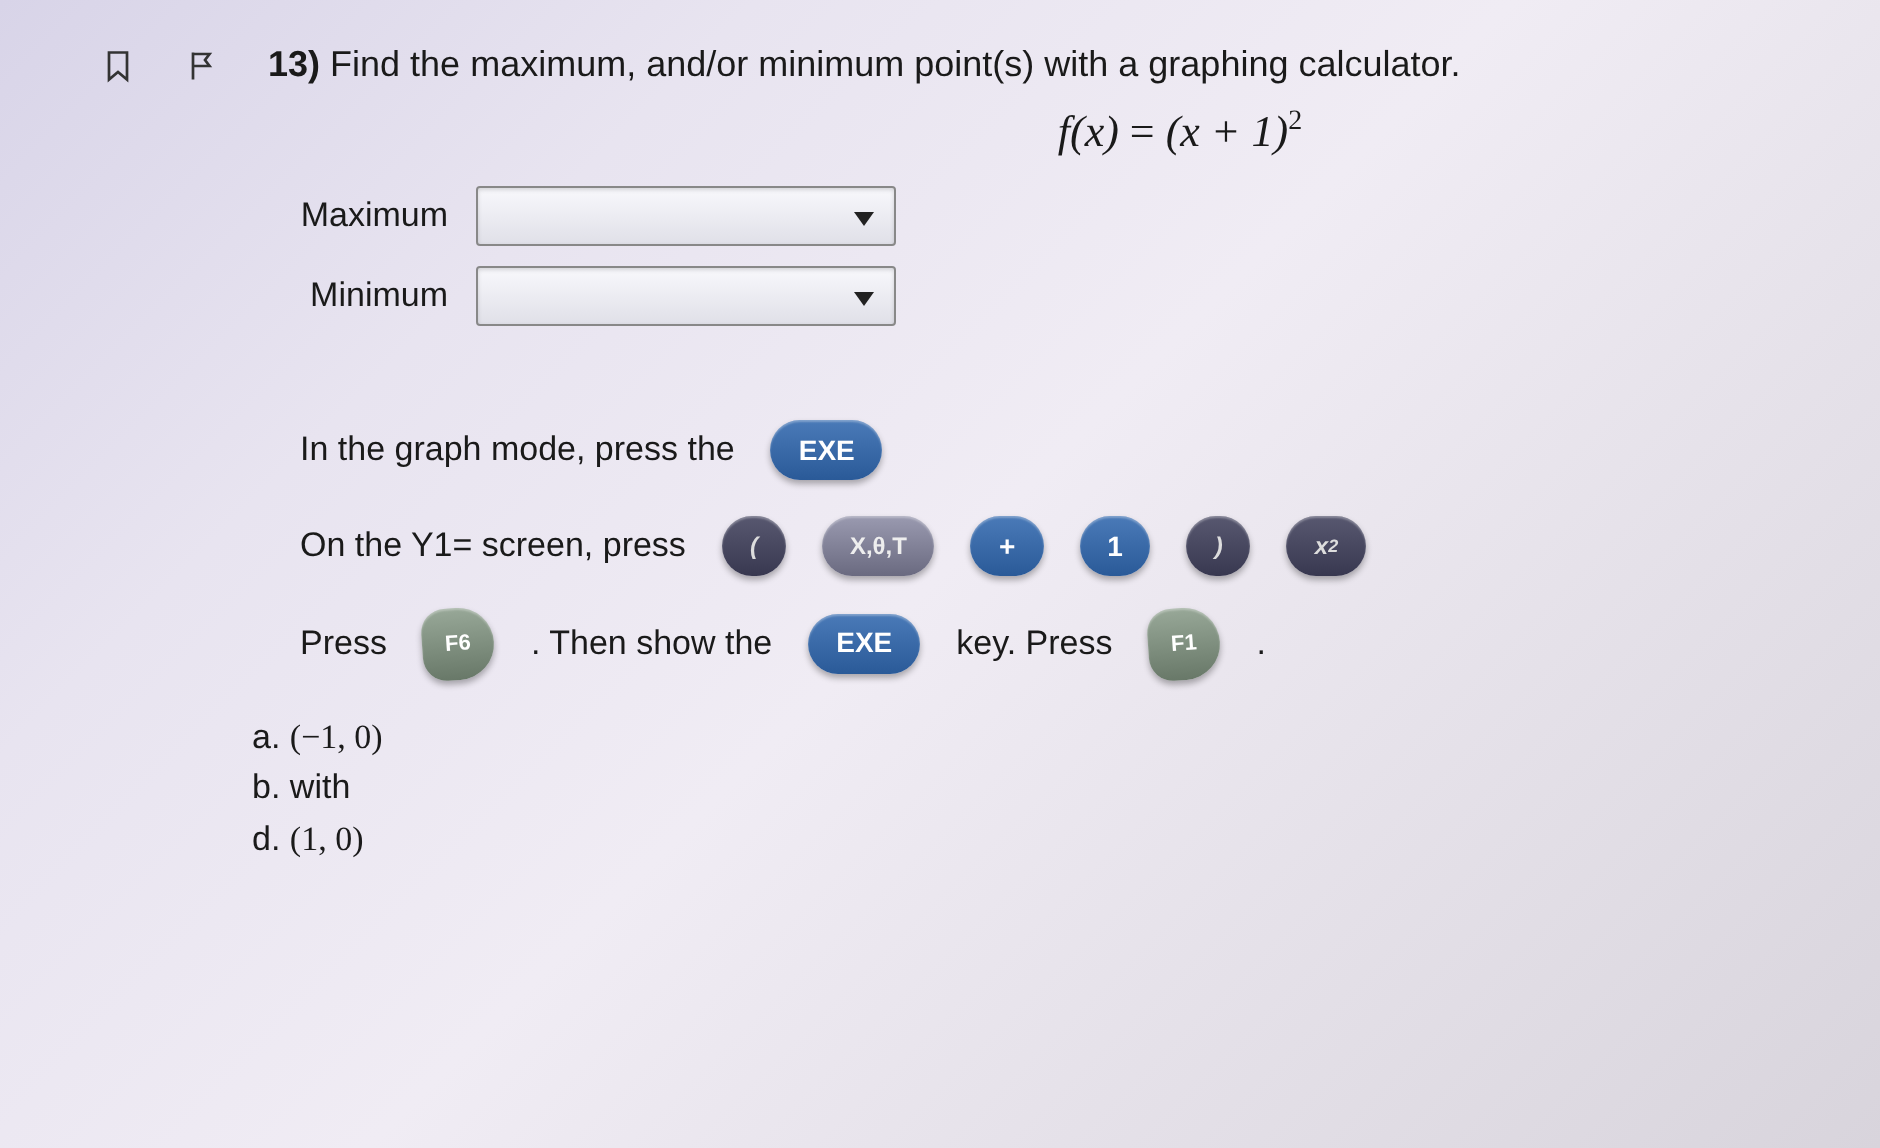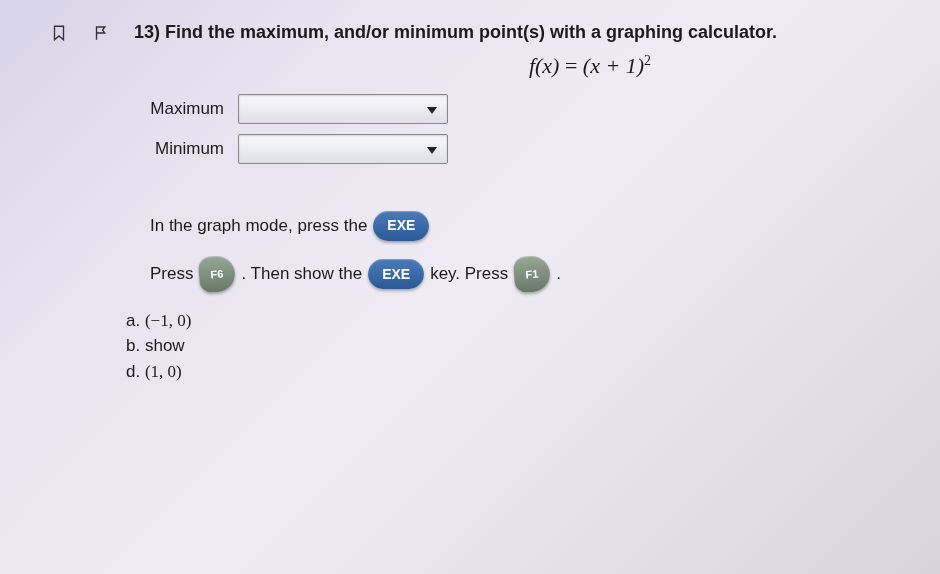--- a/index.html
+++ b/index.html
@@ -25,21 +25,21 @@
       stroke-width: 1.8;
       fill: none;
       flex-shrink: 0;
       margin-top: 2px;
     }
     .question-text {
       font-size: 18px;
       line-height: 1.4;
     }
     .qnum { font-weight: bold; }
-    .prompt { font-weight: bold; }
+    .prompt { font-weight: normal; }
     .equation {
       font-family: 'Times New Roman', serif;
       font-style: italic;
       font-size: 22px;
       margin: 8px 0 14px 230px;
       text-align: center;
     }
     .eq-sup { font-size: 14px; vertical-align: super; font-style: normal; }
     .eq-rm { font-style: normal; }
     .field-row {
@@ -70,21 +70,21 @@
     .instructions {
       margin-top: 40px;
       margin-left: 100px;
       font-size: 17px;
       line-height: 2.6;
     }
     .instr-line {
       display: flex;
       align-items: center;
       flex-wrap: wrap;
-      gap: 6px;
+      gap: 18px;
       margin-bottom: 4px;
     }
     .key {
       display: inline-flex;
       align-items: center;
       justify-content: center;
       height: 30px;
       padding: 0 14px;
       border-radius: 15px;
       font-weight: bold;
@@ -145,36 +145,48 @@
   <div class="field-label">Minimum</div>
   <div class="dropdown"></div>
 </div>
 
 <div class="instructions">
   <div class="instr-line">
     <span>In the graph mode, press the</span>
     <span class="key key-blue">EXE</span>
   </div>
   <div class="instr-line">
+    <span>On the Y1= screen, press</span>
+    <span class="key key-dark">(</span>
+    <span class="key key-grey">X,θ,T</span>
+    <span class="key key-blue">+</span>
+    <span class="key key-blue">1</span>
+    <span class="key key-dark">)</span>
+    <span class="key key-dark key-x2">
+        <span>x</span>
+        <sup>2</sup>
+      </span>
+  </div>
+  <div class="instr-line">
     <span>Press</span>
     <span class="key key-fgreen">F6</span>
     <span>. Then show the</span>
     <span class="key key-blue">EXE</span>
     <span>key. Press</span>
     <span class="key key-fgreen">F1</span>
     <span>.</span>
   </div>
 </div>
 
 <div class="answers">
   <div class="ans-line">
     <span>a.</span>
     <span class="math">(−1, 0)</span>
   </div>
   <div class="ans-line">
     <span>b.</span>
-    <span>show</span>
+    <span>with</span>
   </div>
   <div class="ans-line">
     <span>d.</span>
     <span class="math">(1, 0)</span>
   </div>
 </div>
 
 </body></html>

